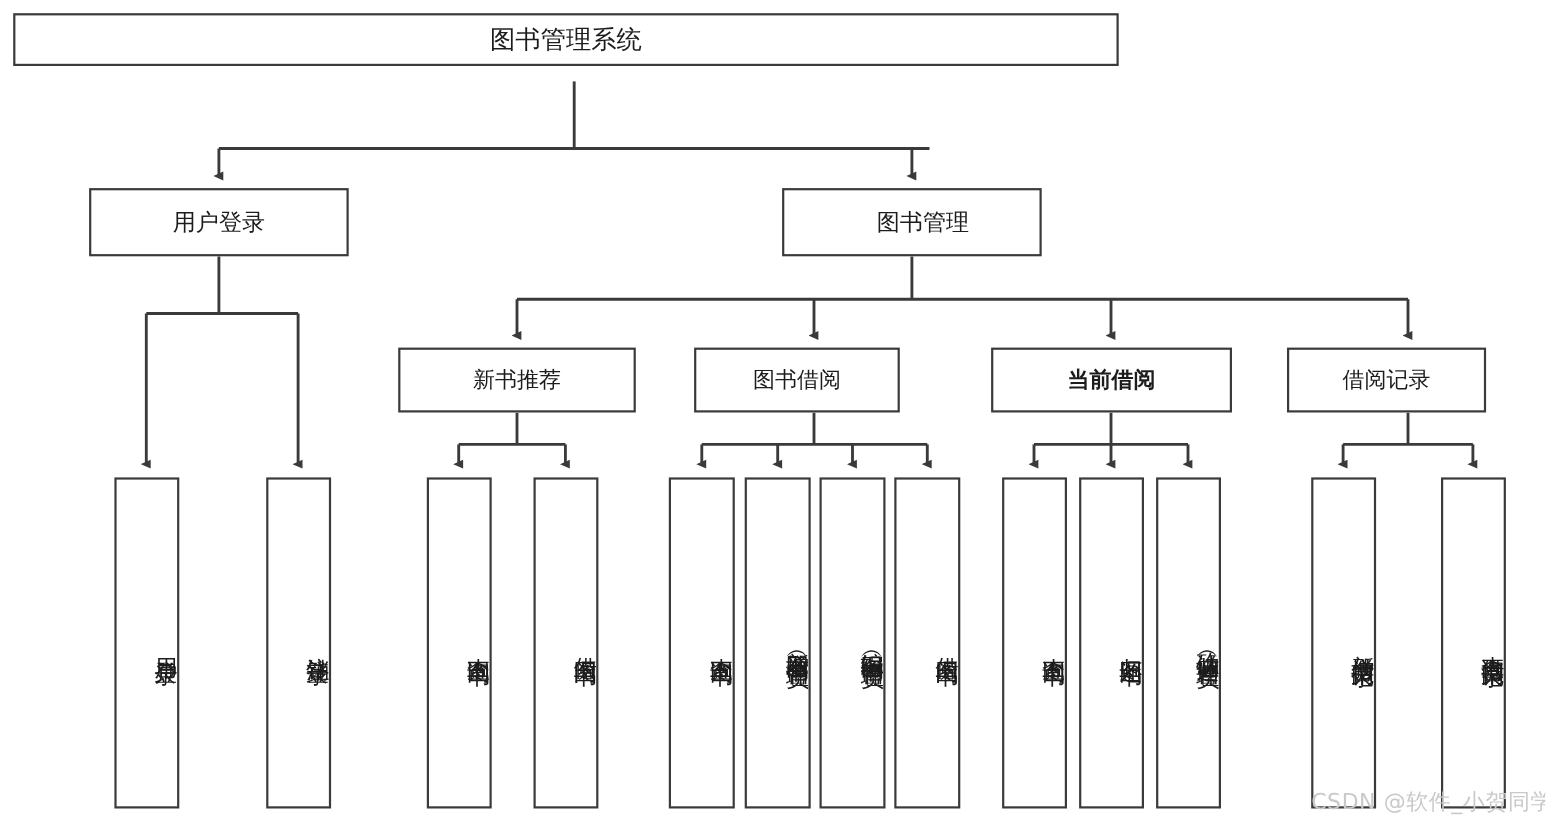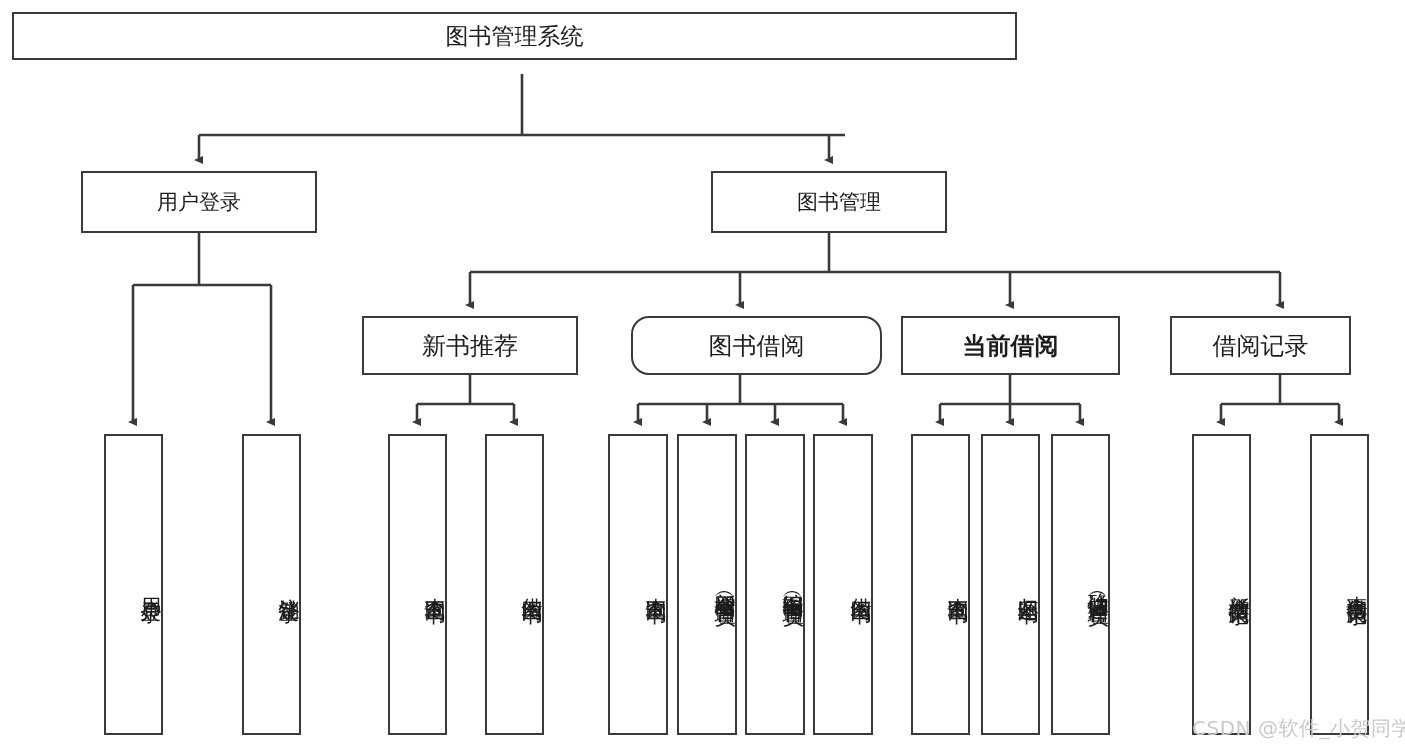--- a/index.html
+++ b/index.html
@@ -27,21 +27,21 @@
     justify-content: center;
     color: #1c1c1c;
   }
   .node.level0 {
     font-size: 23px;
   }
   .node.level1 {
     font-size: 21px;
   }
   .node.level2 {
-    font-size: 24px;
+    font-size: 20px;
     text-align: right;
   }
   .node.leaf {
     writing-mode: vertical-rl;
     text-orientation: upright;
     font-size: 21px;
     letter-spacing: 2px;
     line-height: 1;
     padding-top: 4px;
     padding-bottom: 4px;
@@ -132,21 +132,21 @@
   <div class="node level1" style="left:81px; top:171px; width:236px; height:62px;">
     <span>用户登录</span>
   </div>
   <div class="node level1" style="left:711px; top:171px; width:236px; height:62px;padding-left:20px;">
     <span>图书管理</span>
   </div>
 
   <div class="node level2" style="left:362px; top:316px; width:216px; height:59px;">
     <span>新书推荐</span>
   </div>
-  <div class="node level2" style="left:631px; top:316px; width:251px; height:59px;border-radius:18px;">
+  <div class="node level2" style="left:631px; top:316px; width:187px; height:59px;">
     <span>图书借阅</span>
   </div>
   <div class="node level2" style="left:901px; top:316px; width:219px; height:59px;font-weight:bold;">
     <span>当前借阅</span>
   </div>
   <div class="node level2" style="left:1170px; top:316px; width:181px; height:59px;">
     <span>借阅记录</span>
   </div>
 
   <div class="node leaf" style="left:104px; top:434px; width:59px; height:301px;">

